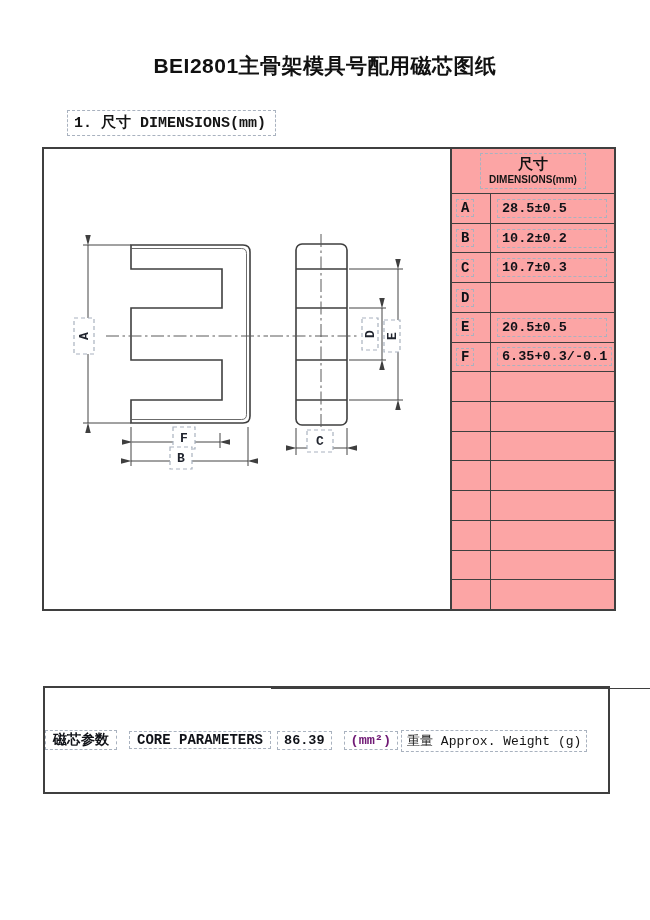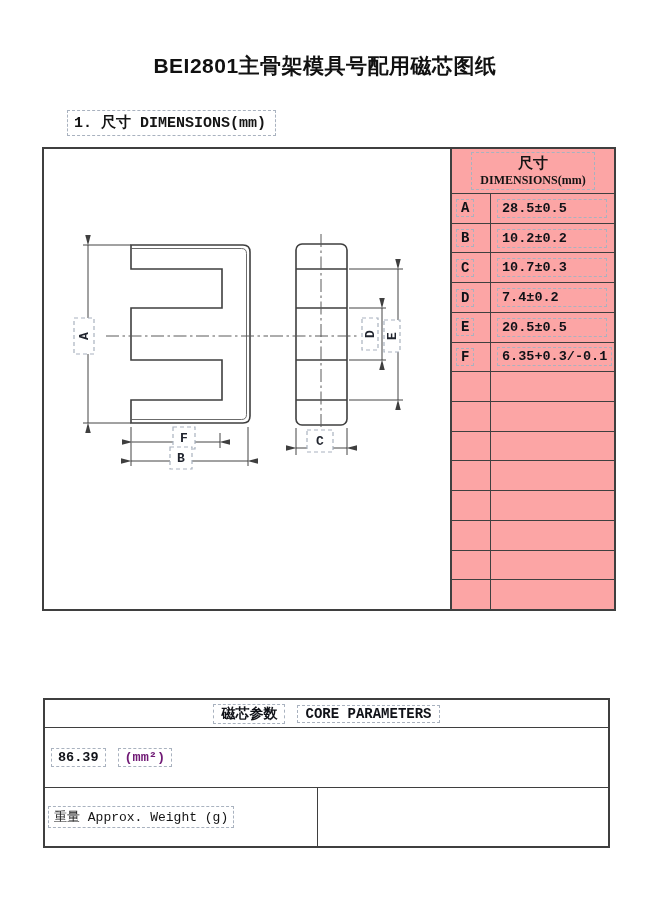--- a/index.html
+++ b/index.html
@@ -32,45 +32,44 @@
     border-left:2px solid #3f3f3f;display:flex;flex-direction:column;
     box-sizing:border-box;background:#fca5a5;
   }
   .dim-header{
     flex:0 0 44px;display:flex;align-items:center;justify-content:center;
   }
   .dim-header-box{
     border:1.5px dashed #a9b2bf;padding:1px 8px;text-align:center;line-height:1.25;
   }
   .dim-header-cn{font-size:15px;font-weight:600;}
-  .dim-header-en{font-family:Liberation Serif, serif;font-size:12px;font-weight:bold;white-space:pre;}
+  .dim-header-en{font-family:Liberation Sans, sans-serif;font-size:10px;font-weight:bold;white-space:pre;}
   .dim-row{
     flex:1 1 0;display:flex;border-top:1.5px solid #3f3f3f;align-items:stretch;min-height:0;
   }
   .dim-letter-cell{
     flex:0 0 38px;border-right:1.5px solid #3f3f3f;display:flex;align-items:center;
   }
   .dim-letter-box{
     margin-left:4px;border:1.2px dashed #a9b2bf;padding:0 4px;
     font-family:"Liberation Mono",monospace;font-size:14px;font-weight:bold;color:#101218;
   }
   .dim-value-cell{flex:1 1 auto;display:flex;align-items:center;}
   .dim-value-box{
     margin-left:6px;margin-right:7px;flex:1 1 auto;
     border:1.2px dashed #a9b2bf;padding:1px 4px;
     font-family:"Liberation Mono",monospace;font-size:13.5px;font-weight:bold;
     white-space:pre;color:#101218;
   }
   .dim-value-box:empty{border-color:transparent;}
   
   .params-table{
-    position:absolute;left:43px;top:686px;width:567px;height:150px;
-    border:2px solid #3f3f3f;box-sizing:border-box;display:flex;flex-direction:column;
+    position:absolute;left:43px;top:686px;width:567px;height:108px;
+    border:2px solid #3f3f3f;box-sizing:border-box;display:flex;
     background:#ffffff;
-    margin-top:12px;
   }
   .params-header{
     flex:0 0 27px;display:flex;align-items:center;justify-content:center;gap:12px;
   }
   .params-header-box{
     border:1.5px dashed #a9b2bf;padding:0 7px;font-size:14px;font-weight:600;
     font-family:"Liberation Mono",monospace;white-space:pre;color:#101218;
   }
   .params-row{
     flex:1 1 0;display:flex;border-top:1.5px solid #3f3f3f;align-items:stretch;min-height:0;
@@ -203,23 +202,20 @@
             <span class="dim-letter-box">C</span>
           </div>
         <div class="dim-value-cell">
             <span class="dim-value-box">10.7±0.3</span>
           </div>
       </div>
       <div class="dim-row">
         <div class="dim-letter-cell">
             <span class="dim-letter-box">D</span>
           </div>
-        <div class="dim-value-cell">
-            <span class="dim-value-box">7.4±0.2</span>
-          </div>
       </div>
       <div class="dim-row">
         <div class="dim-letter-cell">
             <span class="dim-letter-box">E</span>
           </div>
         <div class="dim-value-cell">
             <span class="dim-value-box">20.5±0.5</span>
           </div>
       </div>
       <div class="dim-row">

